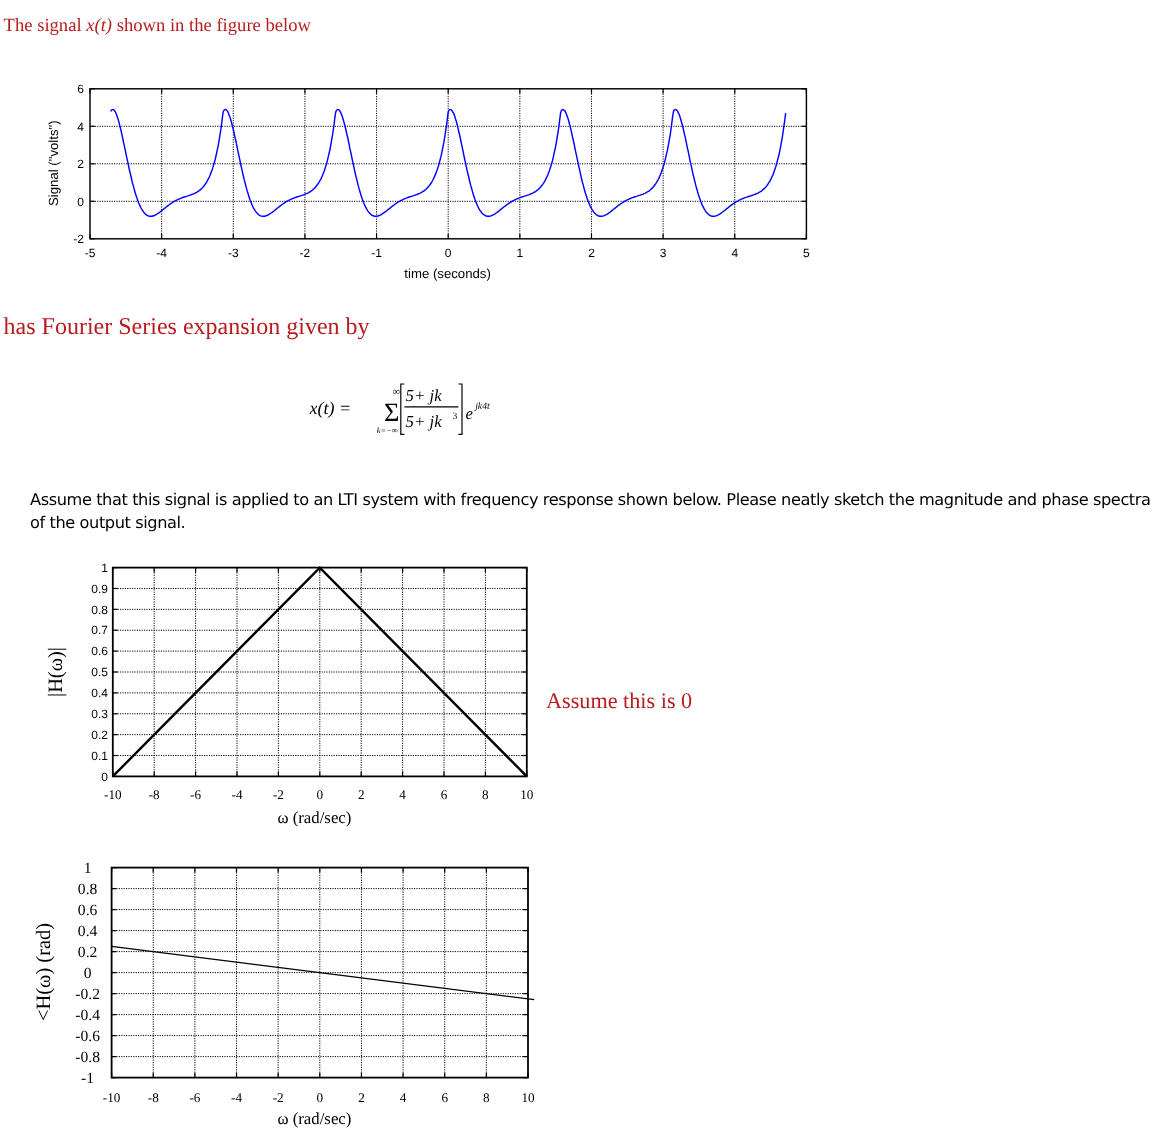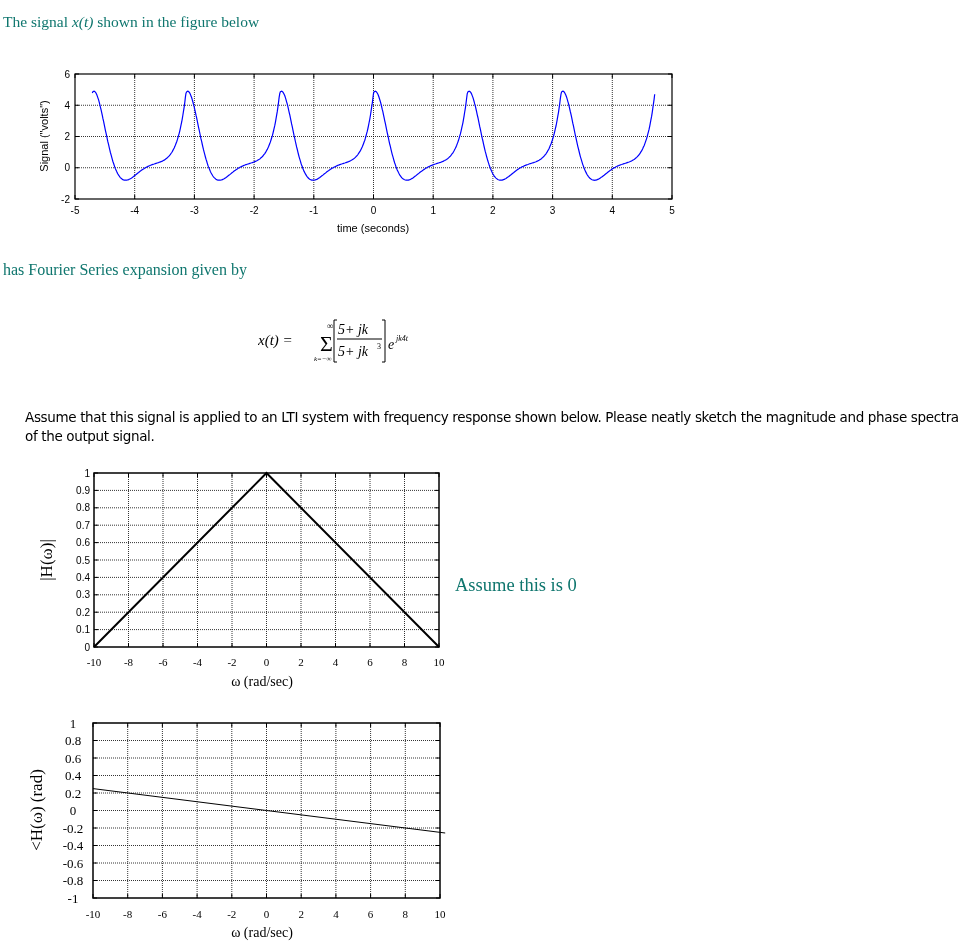--- a/index.html
+++ b/index.html
@@ -1,20 +1,20 @@
 <!DOCTYPE html>
 <html><head>
 <meta charset="utf-8">
 <style>
   html, body { margin: 0; padding: 0; background: #ffffff; }
   body { width: 969px; height: 943px; position: relative; overflow: hidden; }
-  .serif { font-family: "Liberation Serif", "DejaVu Serif", serif; color: #0f766e; }
+  .serif { font-family: "Liberation Serif", "DejaVu Serif", serif; color: #b91c1c; }
   .abs { position: absolute; }
   #intro { left: 3px; top: 13px; font-size: 15.5px; white-space: nowrap; }
-  #fs-text { left: 3px; top: 261px; font-size: 16px; white-space: nowrap; }
+  #fs-text { left: 3px; top: 261px; font-size: 20px; white-space: nowrap; }
   #question { left: 25px; top: 408px; width: 940px; font-size: 13.5px; line-height: 19px; font-family: "DejaVu Sans", sans-serif; letter-spacing: -0.35px; }
   #note { left: 455px; top: 573px; width: 210px; text-align: left; font-size: 18.5px; line-height: 24px; }
   svg text { font-family: "Liberation Sans", "DejaVu Sans", sans-serif; }
   svg .serif-t { font-family: "Liberation Serif", "DejaVu Serif", serif; }
   #formula { left: 258px; top: 312px; width: 170px; height: 60px; }
 </style>
 </head>
 <body>
 
 <div id="intro" class="abs serif"><span>The signal </span><i>x(t)</i><span> shown in the figure below</span></div>

